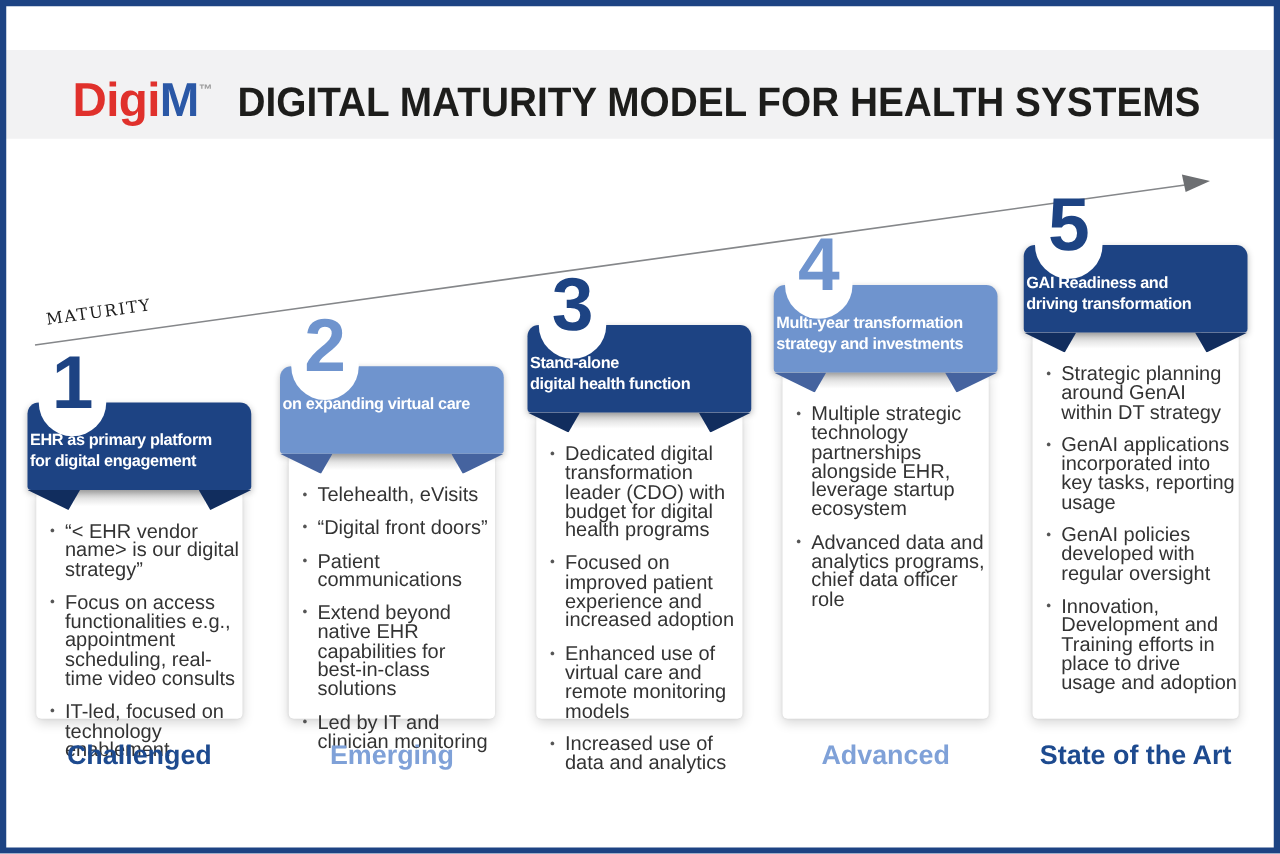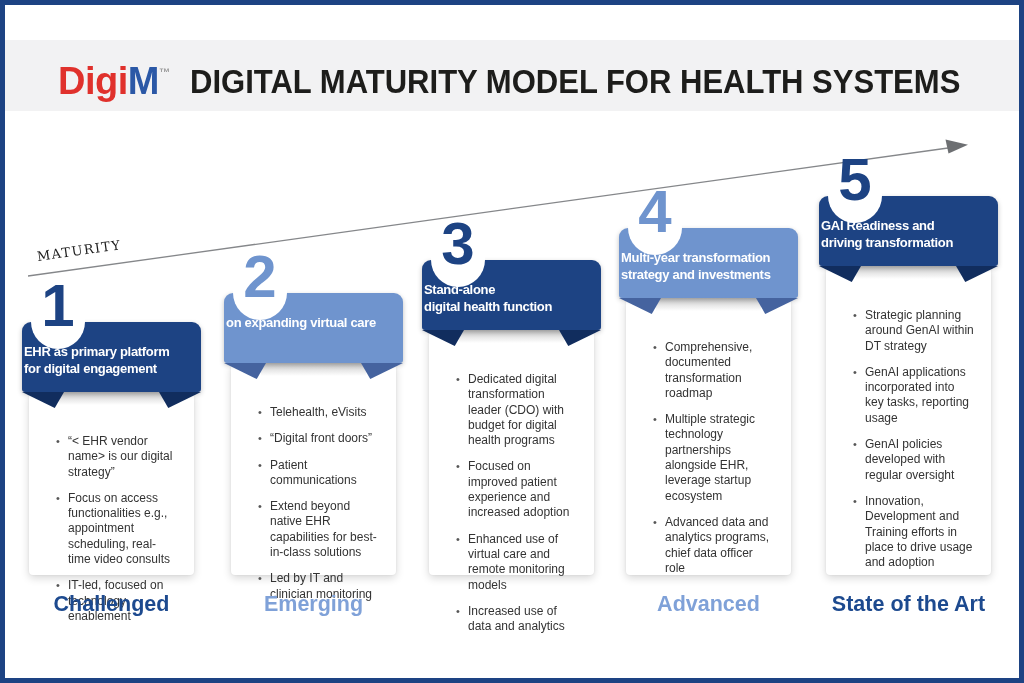--- a/index.html
+++ b/index.html
@@ -75,22 +75,22 @@
   .banner-text span { display:block; white-space:nowrap; }
   .flap {
     position:absolute; top:calc(var(--bt) + 70px); width:42px; height:16px;
     background:var(--flap);
   }
   .flap.l { left:0;  clip-path:polygon(0 0, 100% 0, 78% 100%); }
   .flap.r { right:0; clip-path:polygon(0 0, 100% 0, 22% 100%); }
 
   ul.bullets {
     position:absolute; left:17px; right:8px; top:calc(var(--bt) + 96px);
-    list-style:none; margin:16px; padding:0;
-    font-size:12px; line-height:15.3px; color:#333333;
+    list-style:none; margin:0; padding:0;
+    font-size:16px; line-height:15.3px; color:#333333;
   }
   ul.bullets li { position:relative; padding-left:13px; margin-bottom:11px; }
   ul.bullets li::before {
     content:"\2022"; position:absolute; left:1px; top:0;
     color:#555; font-size:11px;
   }
   .stage-label {
     position:absolute; left:-6px; right:-6px; top:592px; text-align:center;
     font-size:21.5px; font-weight:bold; color:var(--labelc); white-space:nowrap;
   }
@@ -176,21 +176,20 @@
     <div class="banner"></div>
     <div class="flap l"></div>
     <div class="flap r"></div>
     <div class="notch"></div>
     <div class="num">4</div>
     <div class="banner-text">
       <span>Multi-year transformation</span>
       <span>strategy and investments</span>
     </div>
     <ul class="bullets">
-      <li>Comprehensive, documented transformation roadmap</li>
       <li>Multiple strategic technology partnerships alongside EHR, leverage startup ecosystem</li>
       <li>Advanced data and analytics programs, chief data officer role</li>
     </ul>
     <div class="stage-label">Advanced</div>
   </div>
 
   <div class="col c5 tone-dark">
     <div class="card"></div>
     <div class="banner"></div>
     <div class="flap l"></div>

